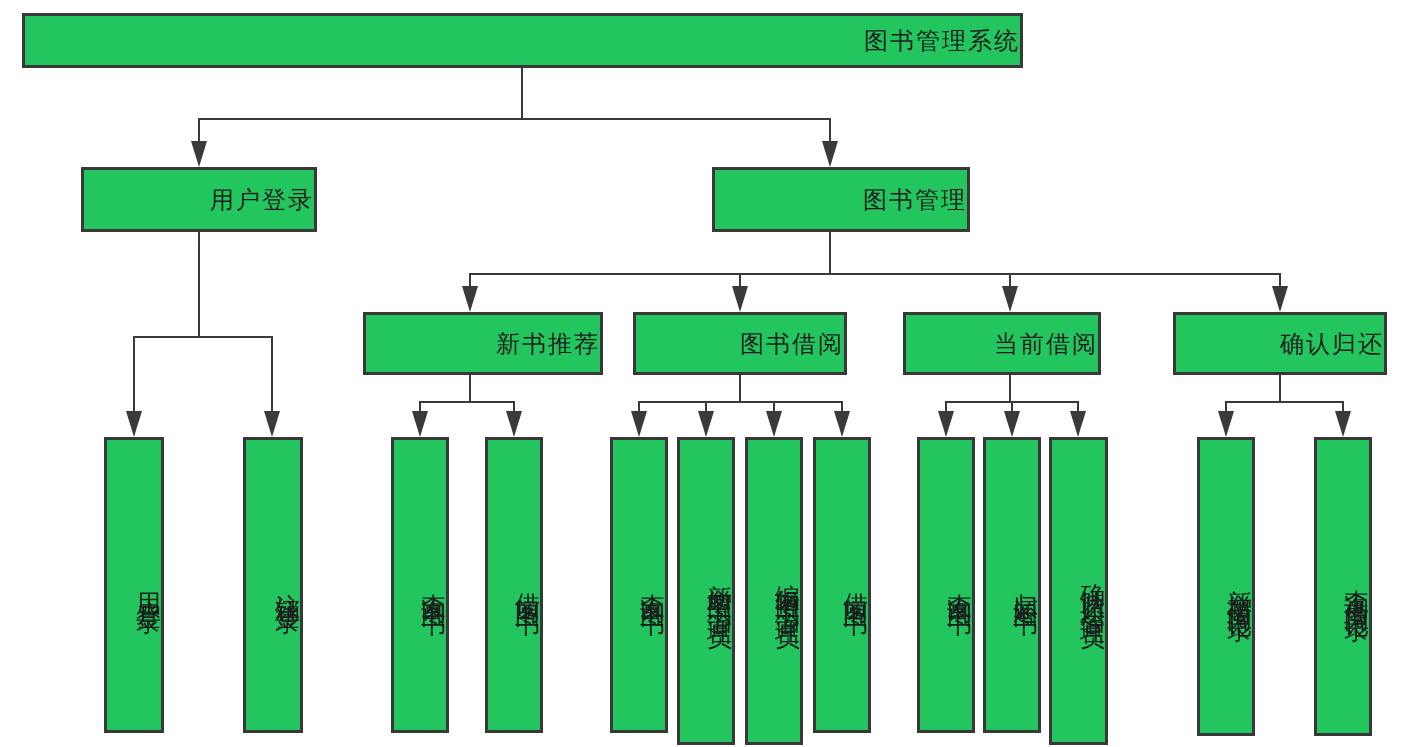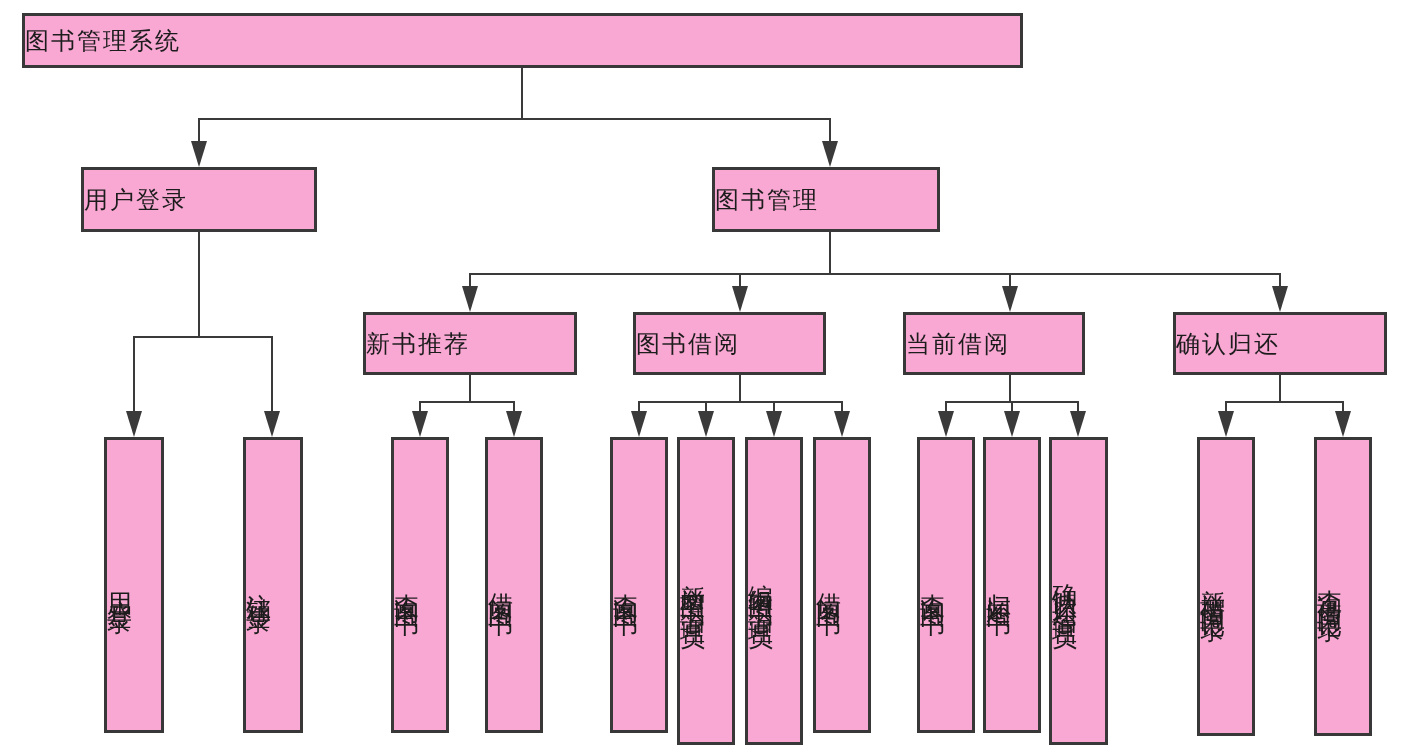--- a/index.html
+++ b/index.html
@@ -7,22 +7,22 @@
     position:relative;
     width:1405px;height:747px;
     background:#ffffff;
     font-family:"Liberation Sans","DejaVu Sans",sans-serif;
     overflow:hidden;
   }
   .box{
     position:absolute;
     box-sizing:border-box;
     border:3px solid #383838;
-    background:#f9a8d4;
-    display:flex;align-items:center;justify-content:flex-start;
+    background:#22c55e;
+    display:flex;align-items:center;justify-content:flex-end;
     color:#1c1c1c;
     font-size:24px;
     letter-spacing:2px;
     text-align:center;
   }
   .vbox .vtext{
     writing-mode:vertical-rl;
     text-orientation:mixed;
     font-size:25px;
     letter-spacing:6px;
@@ -61,21 +61,21 @@
   <div class="vline" style="left:521px;top:68px;height:50px;"></div>
   <div class="hline" style="left:198px;top:118px;width:633px;"></div>
   <div class="vline" style="left:198px;top:118px;height:23px;"></div>
   <div class="arrow" style="left:191px;top:141px;"></div>
   <div class="vline" style="left:829px;top:118px;height:23px;"></div>
   <div class="arrow" style="left:822px;top:141px;"></div>
 
   <div class="box" style="left:81px;top:167px;width:236px;height:65px;">
     <span>用户登录</span>
   </div>
-  <div class="box" style="left:712px;top:167px;width:228px;height:65px;">
+  <div class="box" style="left:712px;top:167px;width:258px;height:65px;">
     <span>图书管理</span>
   </div>
 
   <div class="vline" style="left:198px;top:232px;height:104px;"></div>
   <div class="hline" style="left:133px;top:336px;width:140px;"></div>
   <div class="vline" style="left:133px;top:336px;height:75px;"></div>
   <div class="arrow" style="left:126px;top:411px;"></div>
   <div class="vline" style="left:271px;top:336px;height:75px;"></div>
   <div class="arrow" style="left:264px;top:411px;"></div>
 
@@ -83,27 +83,27 @@
   <div class="hline" style="left:469px;top:273px;width:812px;"></div>
   <div class="vline" style="left:469px;top:273px;height:13px;"></div>
   <div class="arrow" style="left:462px;top:286px;"></div>
   <div class="vline" style="left:739px;top:273px;height:13px;"></div>
   <div class="arrow" style="left:732px;top:286px;"></div>
   <div class="vline" style="left:1009px;top:273px;height:13px;"></div>
   <div class="arrow" style="left:1002px;top:286px;"></div>
   <div class="vline" style="left:1279px;top:273px;height:13px;"></div>
   <div class="arrow" style="left:1272px;top:286px;"></div>
 
-  <div class="box" style="left:363px;top:312px;width:214px;height:63px;">
+  <div class="box" style="left:363px;top:312px;width:240px;height:63px;">
     <span>新书推荐</span>
   </div>
-  <div class="box" style="left:633px;top:312px;width:193px;height:63px;font-family:Liberation Mono, monospace;">
+  <div class="box" style="left:633px;top:312px;width:214px;height:63px;font-family:Liberation Mono, monospace;">
     <span>图书借阅</span>
   </div>
-  <div class="box" style="left:903px;top:312px;width:182px;height:63px;">
+  <div class="box" style="left:903px;top:312px;width:198px;height:63px;">
     <span>当前借阅</span>
   </div>
   <div class="box" style="left:1173px;top:312px;width:214px;height:63px;">
     <span>确认归还</span>
   </div>
 
   <div class="vline" style="left:469px;top:375px;height:28px;"></div>
   <div class="hline" style="left:419px;top:401px;width:96px;"></div>
   <div class="vline" style="left:419px;top:401px;height:10px;"></div>
   <div class="arrow" style="left:412px;top:411px;"></div>

